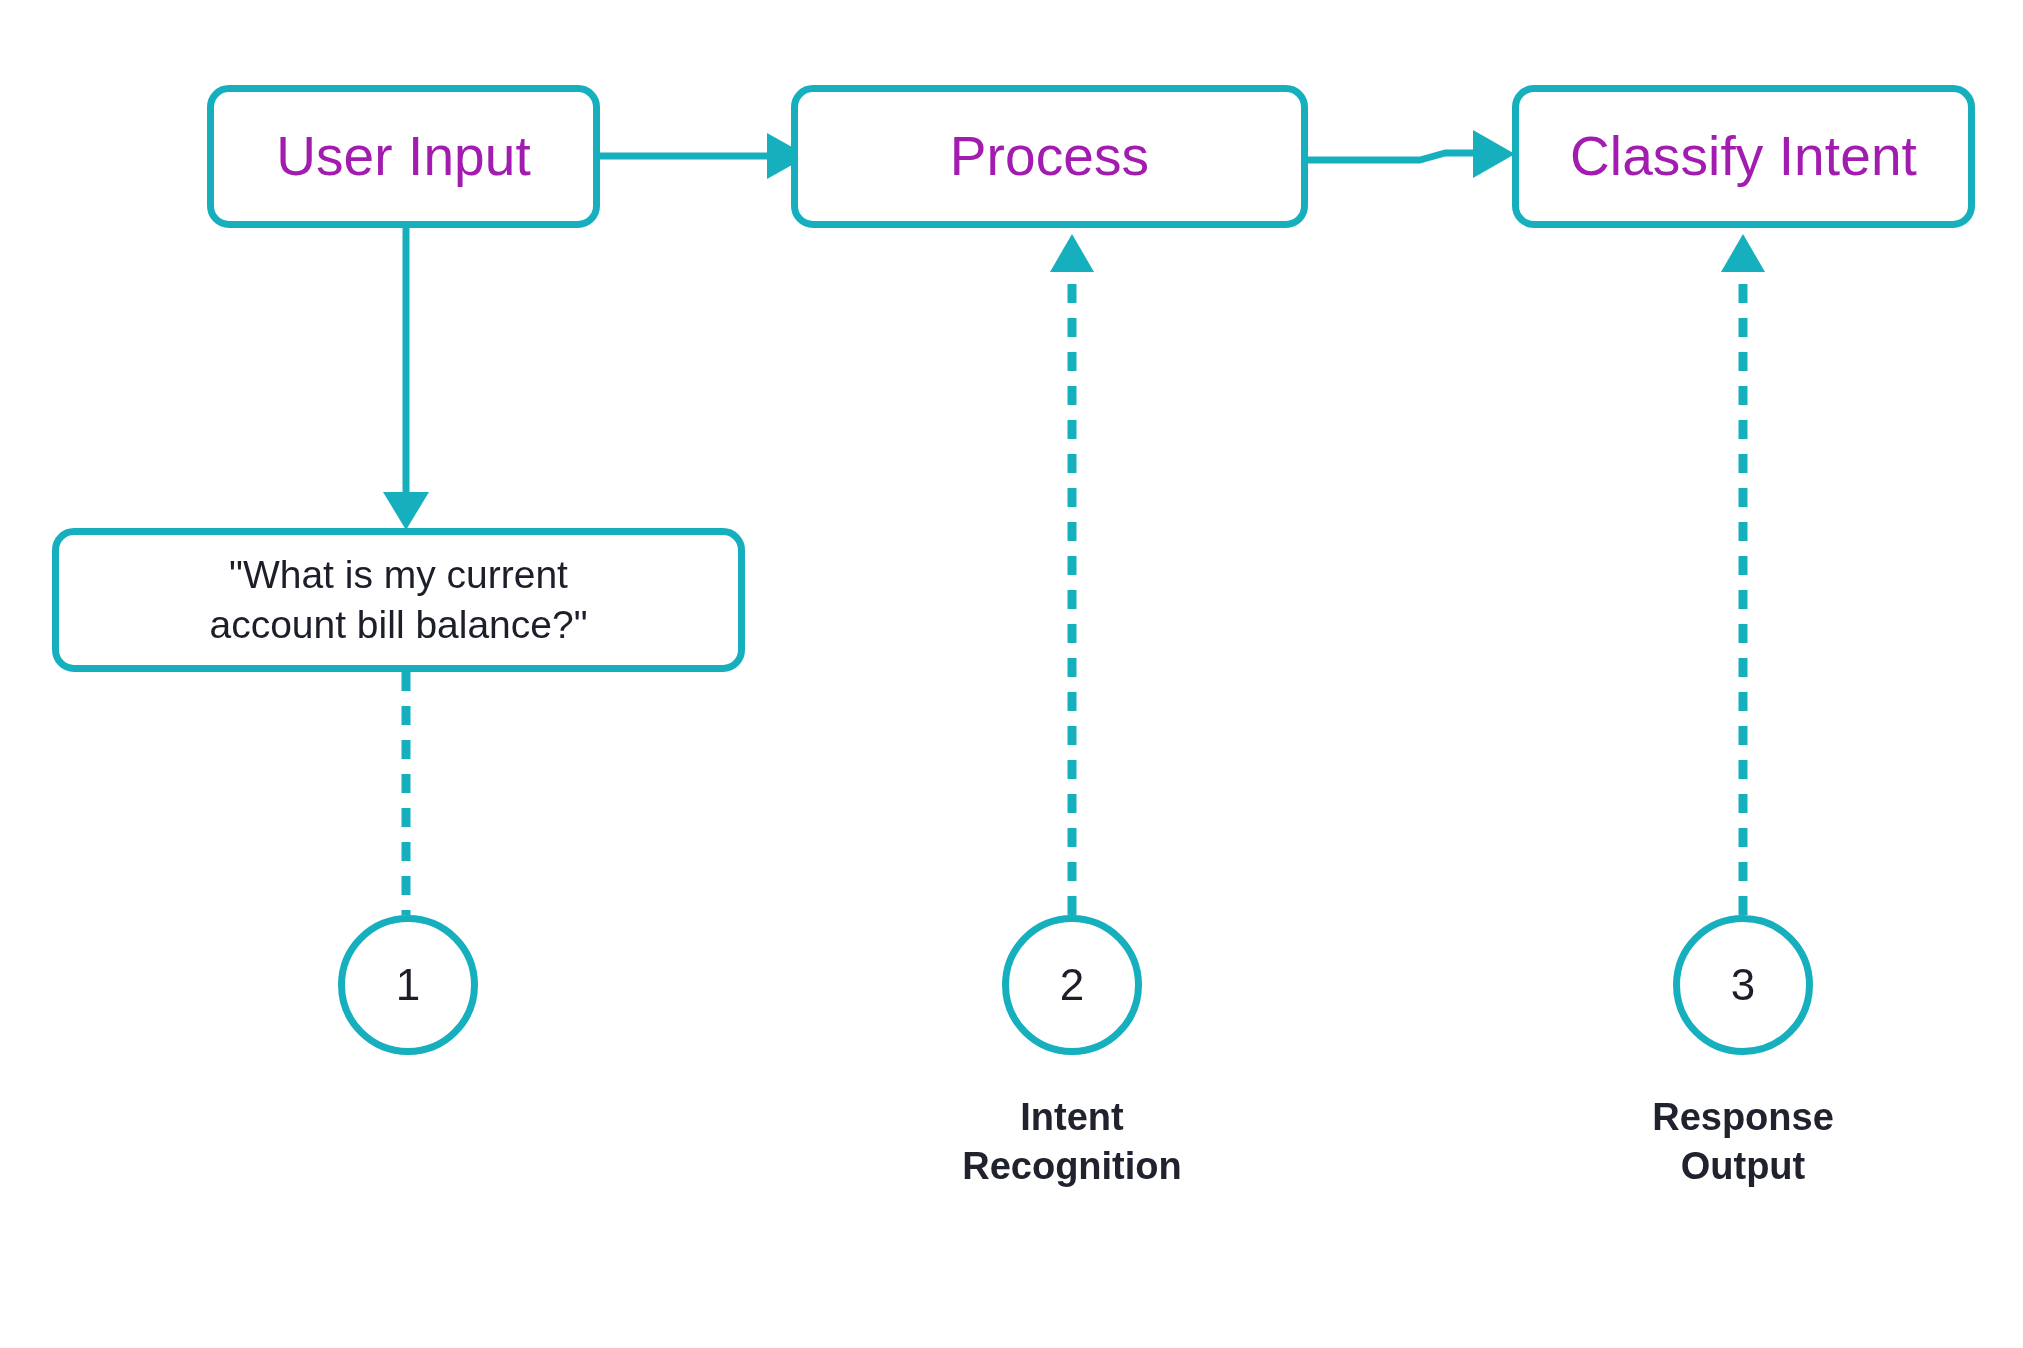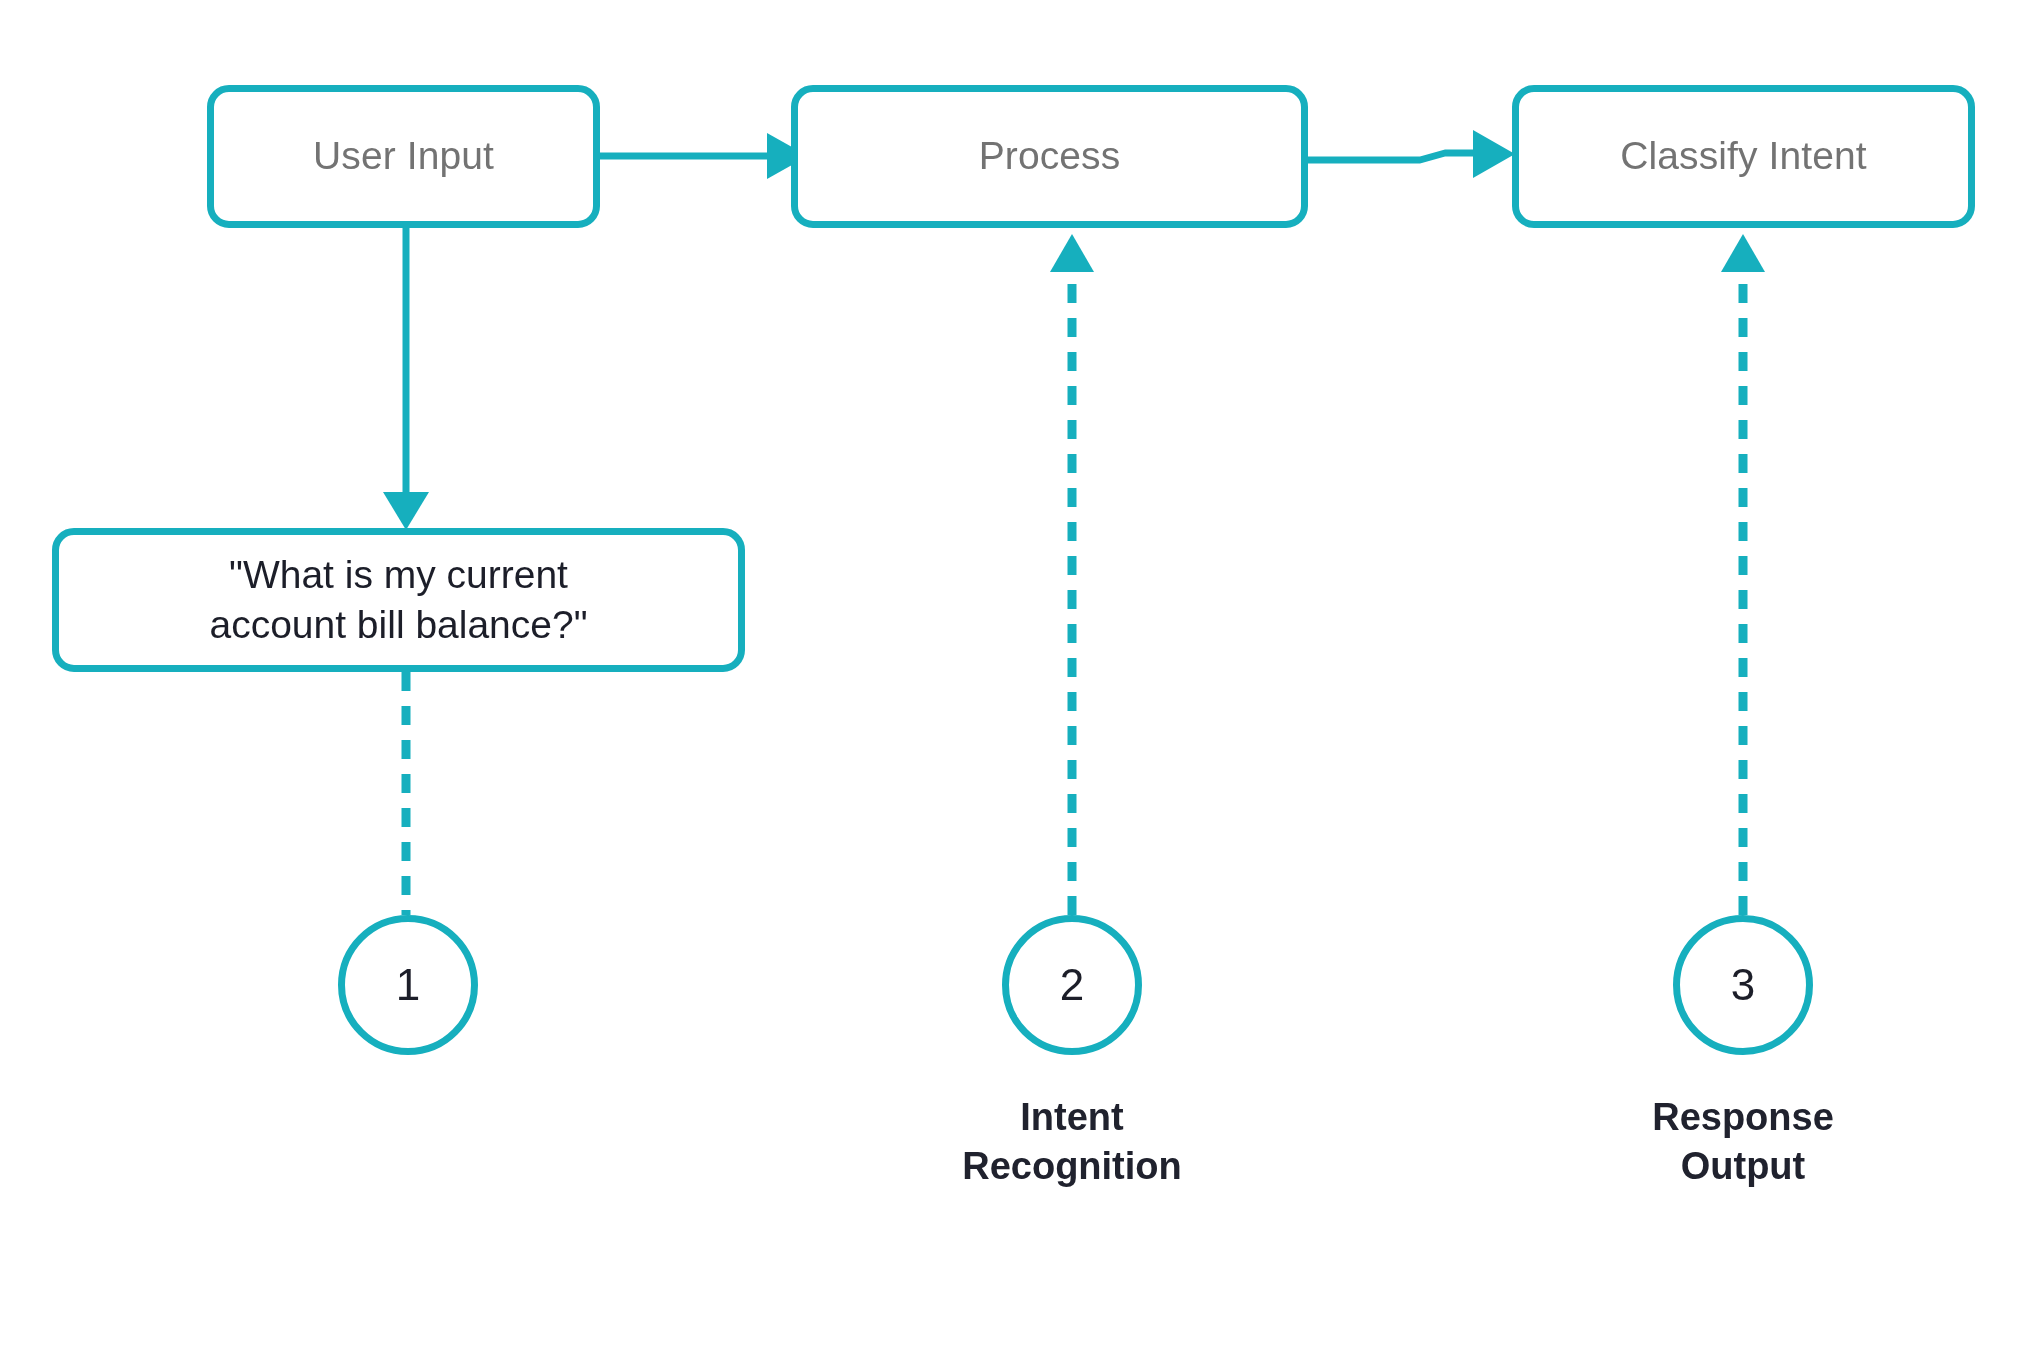--- a/index.html
+++ b/index.html
@@ -34,23 +34,23 @@
     box-sizing: border-box;
     background: #ffffff;
     border: 7px solid var(--teal, #16AFBE);
     border-radius: 22px;
     display: flex;
     align-items: center;
     justify-content: center;
     z-index: 3;
   }
   .node-label {
-    font-size: 39px;
+    font-size: 55px;
     font-weight: 400;
-    color: #737373;
+    color: #a21caf;
     letter-spacing: 0.1px;
     line-height: 1.1;
     text-align: center;
     white-space: nowrap;
   }
 
   
   .quote-box {
     position: absolute;
     box-sizing: border-box;

